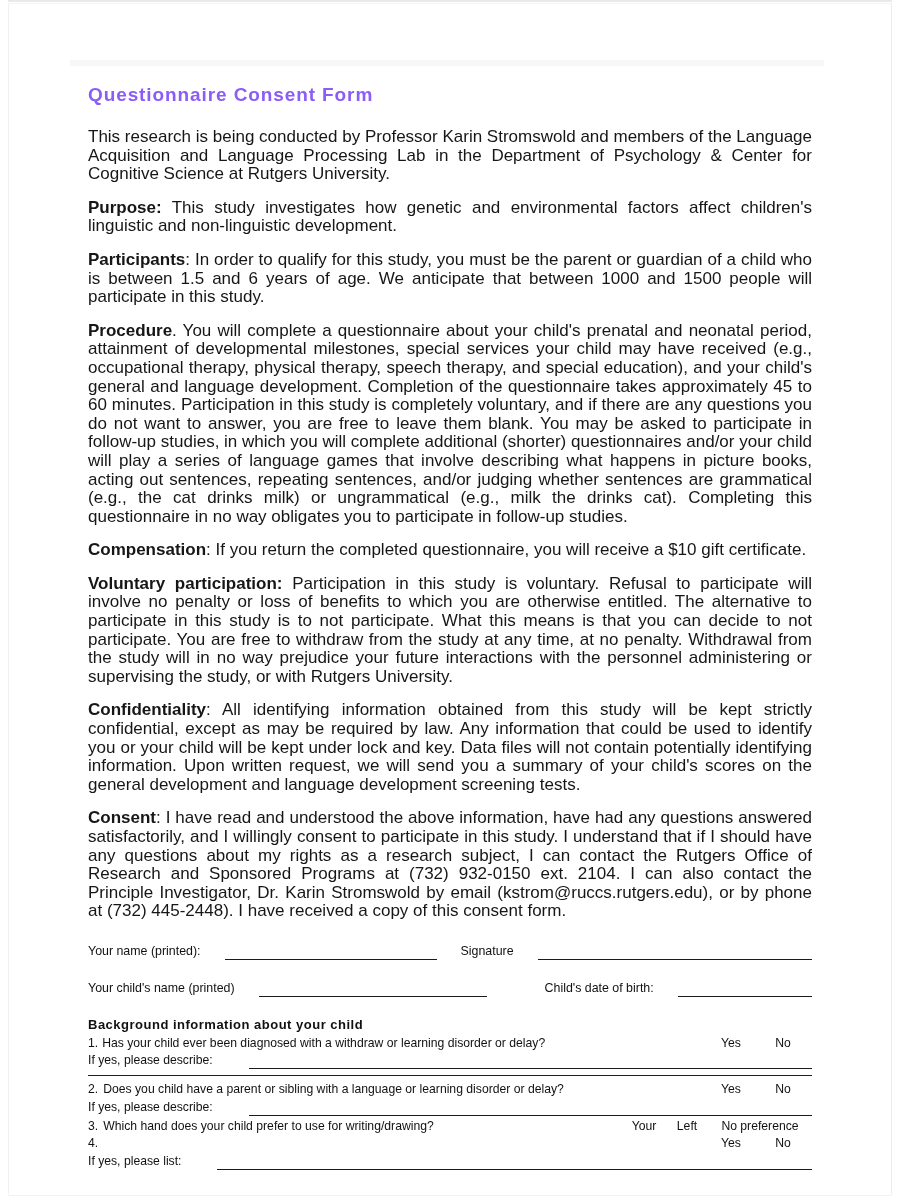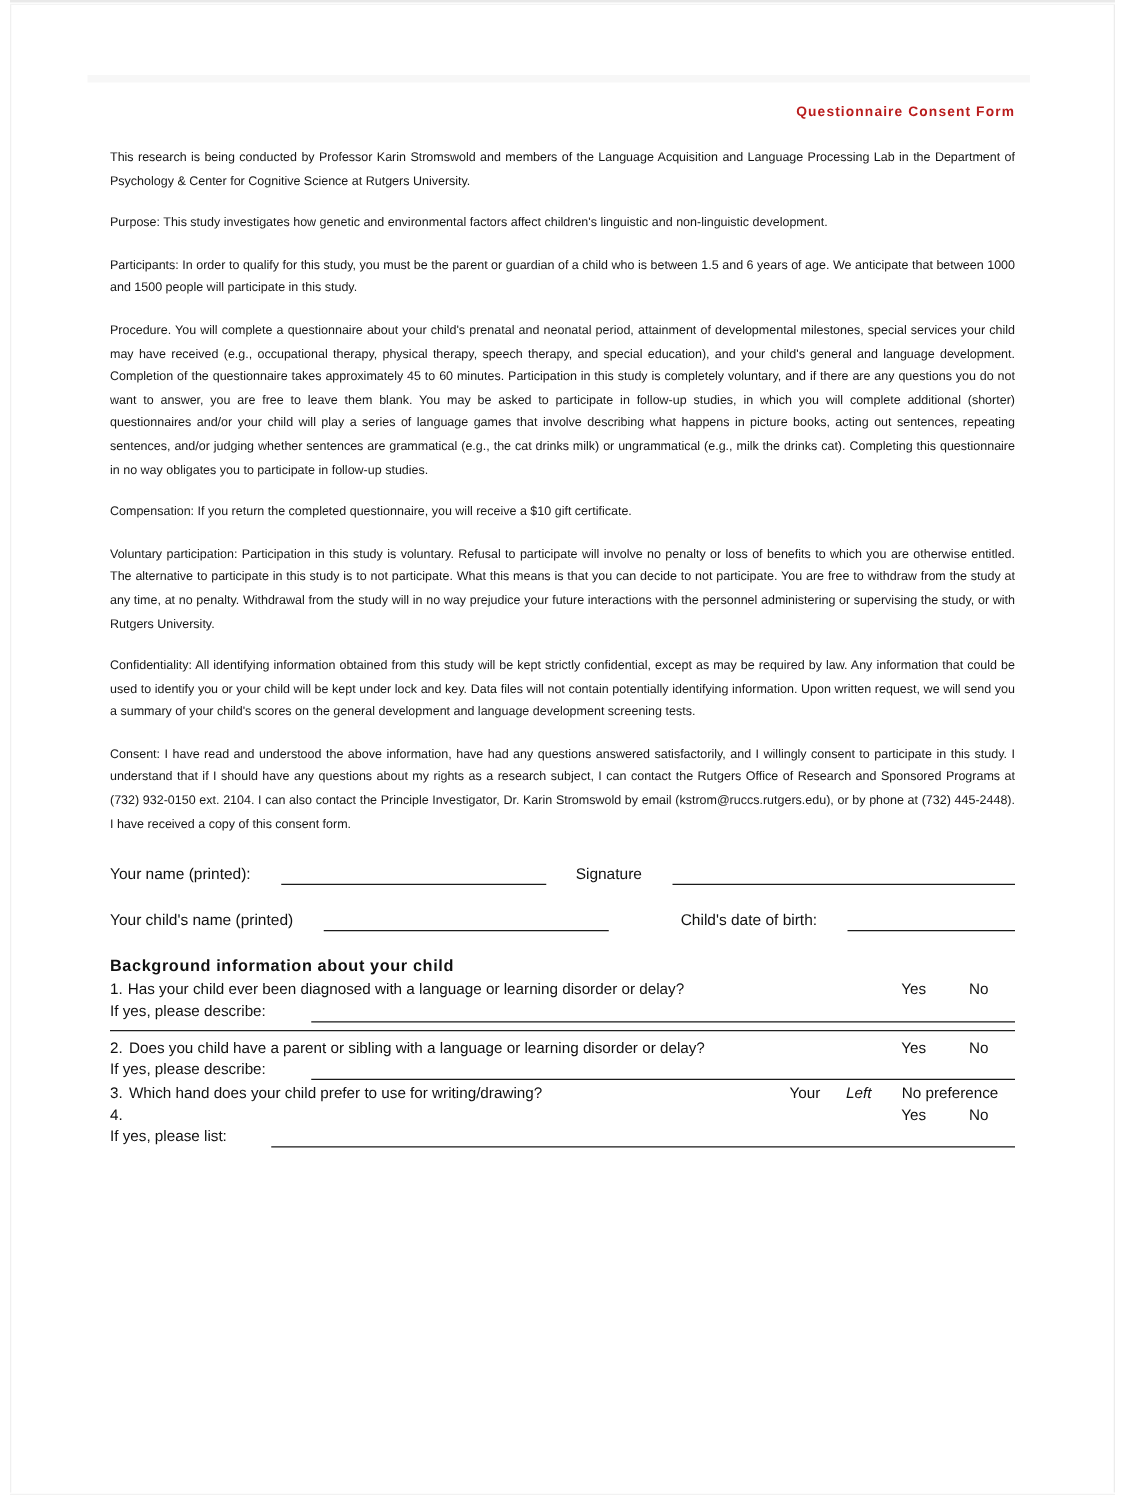--- a/index.html
+++ b/index.html
@@ -62,39 +62,39 @@
 
   
   .content {
     position: absolute;
     top: 84px;
     left: 88px;
     width: 724px;
   }
 
   .doc-title {
-    text-align: right;
+    text-align: left;
     font-weight: bold;
-    font-size: 11px;
+    font-size: 19px;
     letter-spacing: 0.9px;
     margin: 0 0 22px 0;
-    color: #b91c1c;
+    color: #8b5cf6;
   }
 
   .para {
-    font-size: 10px;
+    font-size: 17px;
     line-height: 18.6px;
     text-align: justify;
     margin: 0 0 15px 0;
     color: #161616;
     -webkit-hyphens: none;
     hyphens: none;
   }
   .para b, .lead {
-    font-weight: normal;
+    font-weight: bold;
   }
 
   
   .sigblock {
     margin-top: 22px;
   }
   .sigrow {
     display: flex;
     align-items: flex-end;
     font-size: 12.4px;
@@ -132,21 +132,21 @@
   }
   .q-text { flex: 0 0 auto; }
   .q-spacer { flex: 1 1 auto; }
   .opt {
     flex: 0 0 auto;
     text-align: center;
   }
   .opt-yes { width: 46px; }
   .opt-no  { width: 58px; }
   .opt-right { width: 44px; }
-  .opt-left  { width: 42px; font-style: italic; }
+  .opt-left  { width: 42px; }
   .opt-nopref { width: 104px; }
 
   .describe-row {
     display: flex;
     align-items: flex-end;
     font-size: 12.2px;
     line-height: 17px;
     margin-bottom: 2px;
     white-space: nowrap;
     gap: 36px;
@@ -212,21 +212,21 @@
 
     </div>
 
     <div class="bgblock">
 
       <div class="bg-heading">Background  information  about  your  child</div>
 
       <div class="q-line">
         <span class="q-text">1.</span>
         <span style="flex:0 0 4px"></span>
-        <span class="q-text">Has your child ever been diagnosed with a language or learning disorder or delay?</span>
+        <span class="q-text">Has your child ever been diagnosed with a withdraw or learning disorder or delay?</span>
         <span class="q-spacer"></span>
         <span class="opt opt-yes">Yes</span>
         <span class="opt opt-no">No</span>
       </div>
       <div class="describe-row">
         <span class="lbl">If yes, please describe:</span>
         <span class="rule"></span>
       </div>
 
       <hr class="hr-sep">

